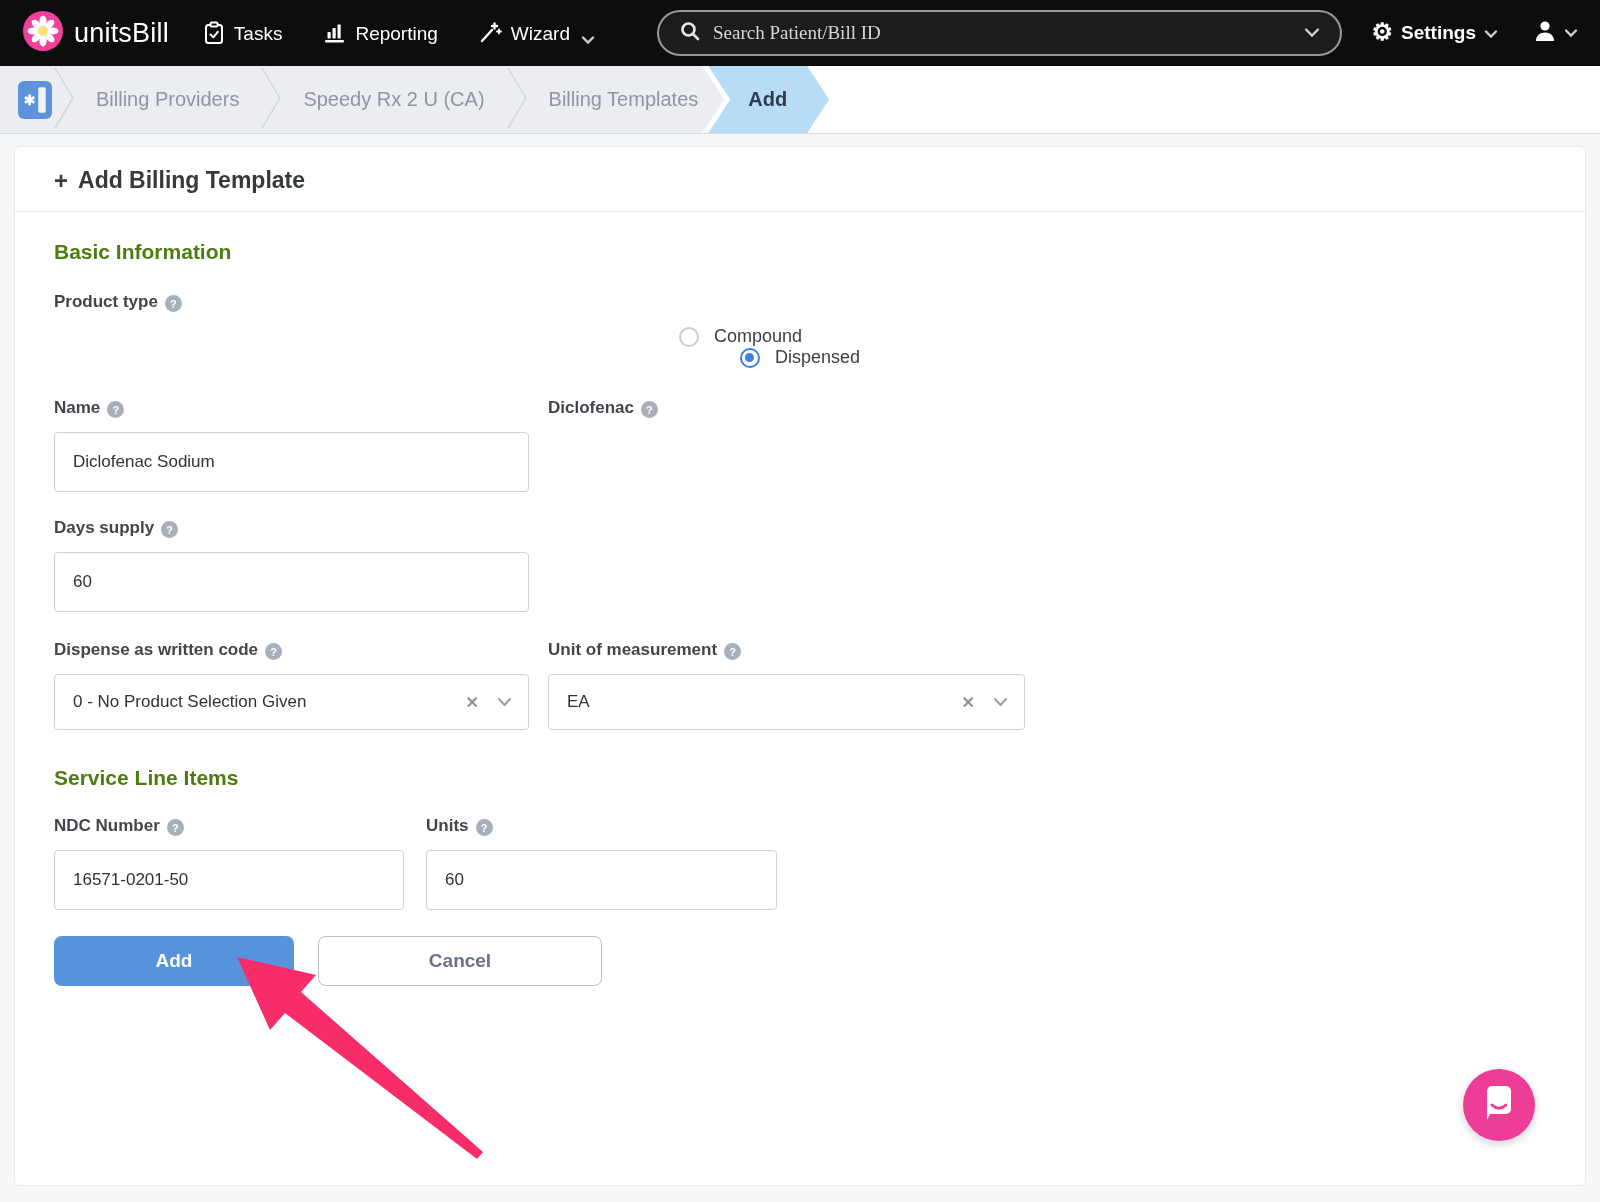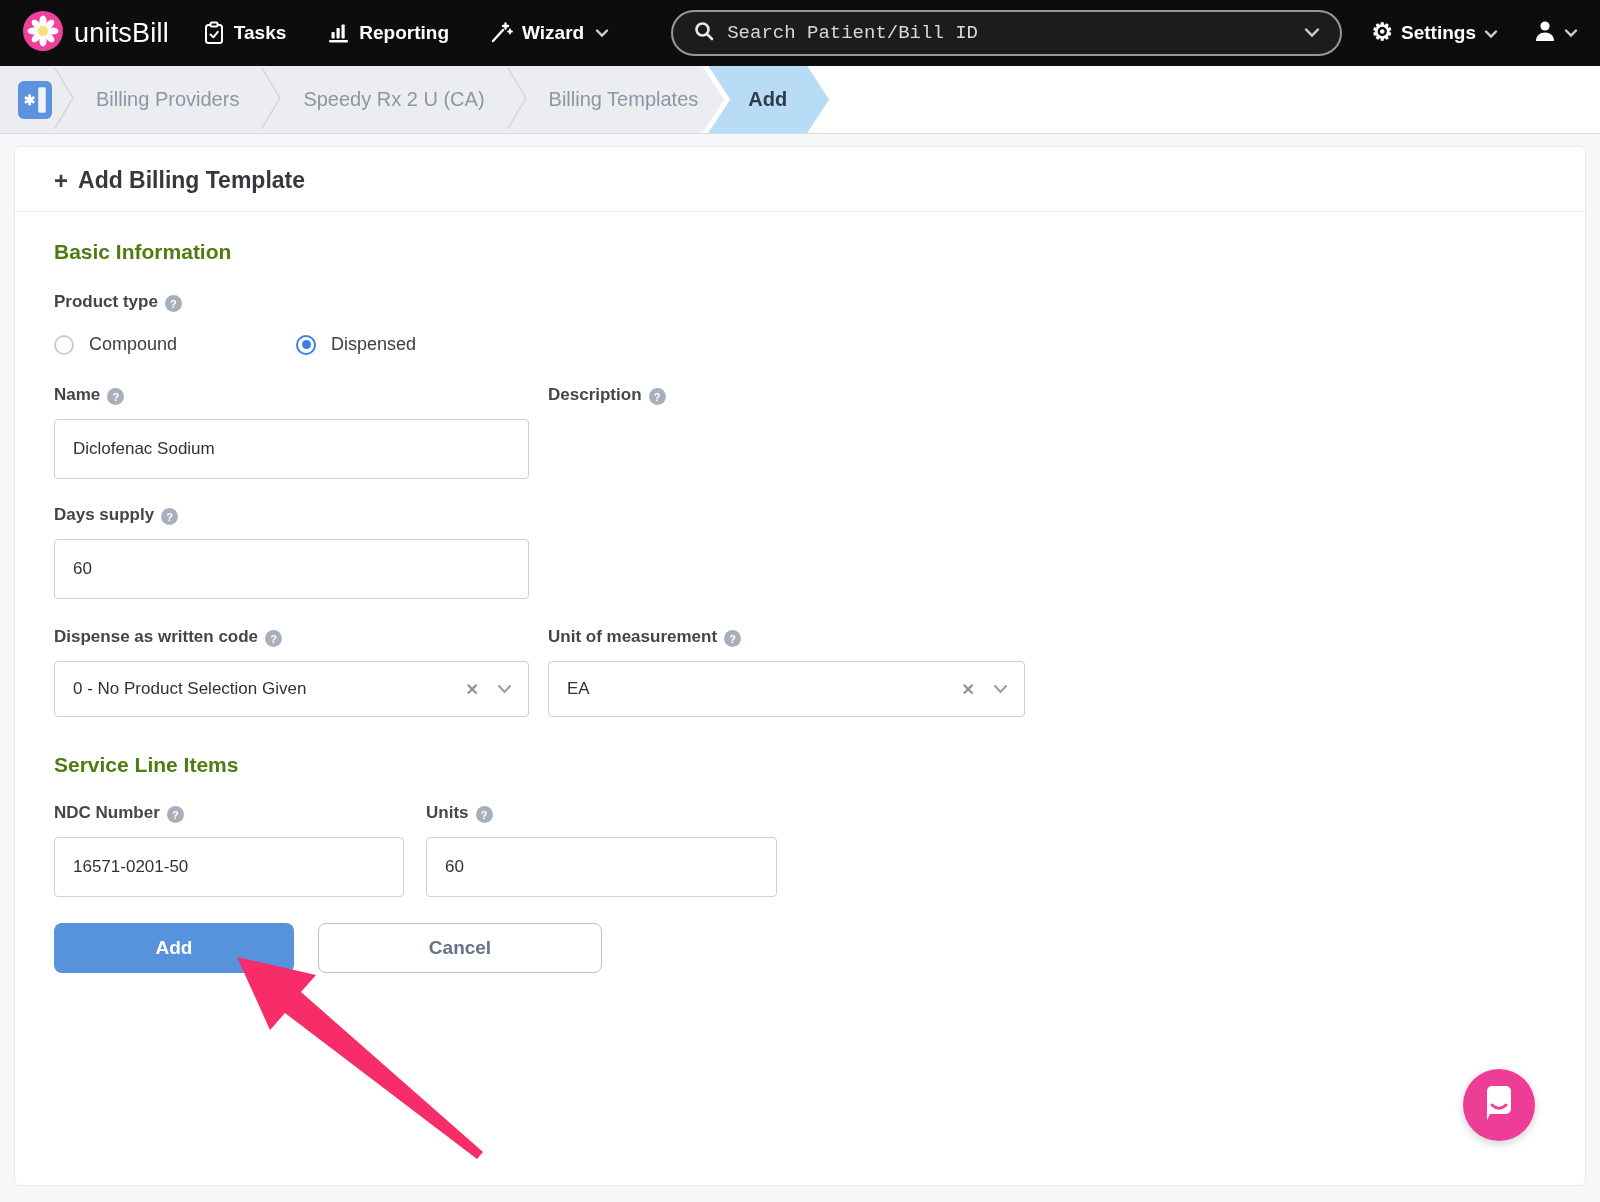--- a/index.html
+++ b/index.html
@@ -13,32 +13,32 @@
 
   
   .navbar {
     height:66px; background:#0d0d0d; display:flex; align-items:center;
     padding:0 22px; color:#fff;
   }
   .brand { display:flex; align-items:center; gap:10px; margin-right:34px; }
   .brand-text { font-size:27px; color:#fff; letter-spacing:.2px; }
   .brand-text .light { font-weight:400; }
   .brand-text .bold { font-weight:400; }
-  .nav-item { display:flex; align-items:center; gap:9px; margin-right:40px;
-    font-size:19px; font-weight:700; color:#fff; cursor:pointer; white-space:nowrap; }
+  .nav-item { display:flex; align-items:flex-end; gap:9px; margin-right:40px;
+    font-size:19px; font-weight:400; color:#fff; cursor:pointer; white-space:nowrap; }
   .nav-item svg { display:block; }
   .chev-sm { margin-left:2px; }
   .searchbar {
     display:flex; align-items:center; gap:12px;
     width:712px; height:46px; border:2px solid #97989a; border-radius:24px;
     background:#1c1c1c; padding:0 20px; margin-left:22px;
   }
   .searchbar input {
     flex:1; background:transparent; border:none; outline:none;
-    color:#ececec; font-size:19px; font-family:Liberation Mono, monospace;
+    color:#ececec; font-size:19px; font-family:Liberation Serif, serif;
   }
   .searchbar input::placeholder { color:#d8d8d8; opacity:1; }
   .settings-group { display:flex; align-items:center; gap:8px; margin-left:30px;
     font-size:19px; font-weight:700; cursor:pointer; }
   .gear-glyph { font-size:24px; line-height:1; position:relative; top:-1px; }
   .avatar-group { display:flex; align-items:center; gap:6px; margin-left:34px; cursor:pointer; }
 
   
   .breadcrumb-row {
     height:68px; background:#ffffff; border-bottom:1px solid #d9dcdf;
@@ -70,21 +70,21 @@
   }
   .card-header {
     display:flex; align-items:center; gap:10px; padding:20px 0 17px 0;
     border-bottom:1px solid #ececee; margin:0 -39px; padding-left:39px;
   }
   .plus-glyph { font-size:24px; font-weight:700; color:#3a3e44; line-height:1; }
   .card-title { font-size:23px; font-weight:700; color:#35393e; }
 
   .section-title { font-size:21px; font-weight:700; color:#4d7c0f; }
   .mt-26 { margin-top:26px; } .mt-28 { margin-top:28px; } .mt-30 { margin-top:30px; }
-  .mt-36 { margin-top:36px; } .mt-14 { margin-top:14px; } .mt-22 { margin-top:22px; }
+  .mt-36 { margin-top:36px; } .mt-14 { margin-top:14px; } .mt-22 { margin-top:14px;flex-direction:column; }
 
   .field-label { font-size:17px; font-weight:700; color:#42464c; display:flex; align-items:flex-end; gap:7px; }
   .help-icon {
     width:17px; height:17px; border-radius:50%; background:#a7b0ba; color:#fff;
     font-size:11px; font-weight:700; display:inline-flex; align-items:center; justify-content:center;
     cursor:pointer; flex:0 0 auto;
   }
 
   .radio-row { display:flex; align-items:center; }
   .radio-opt { display:flex; align-items:center; gap:15px; cursor:pointer; }
@@ -301,21 +301,21 @@
   <div class="row mt-30">
     <div class="col-name">
       <div class="field-label">
         <span>Name</span>
         <span class="help-icon">?</span>
       </div>
       <input class="text-input mt-14" type="text" value="Diclofenac Sodium" style="">
     </div>
     <div class="col-desc">
       <div class="field-label">
-        <span>Description</span>
+        <span>Diclofenac</span>
         <span class="help-icon">?</span>
       </div>
     </div>
   </div>
 
   <div class="row mt-26">
     <div class="col-name">
       <div class="field-label">
         <span>Days supply</span>
         <span class="help-icon">?</span>

